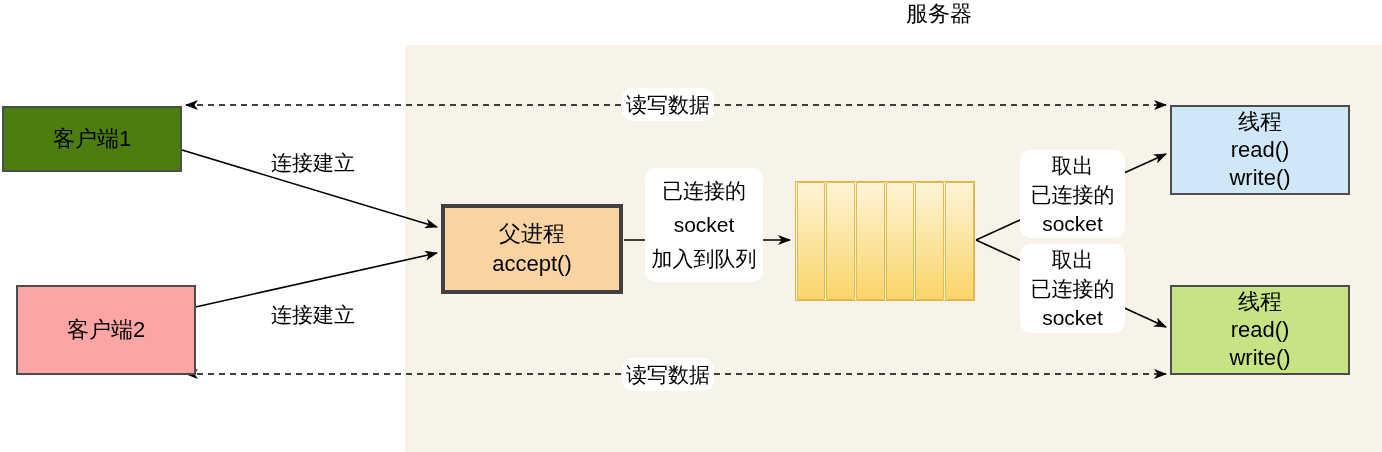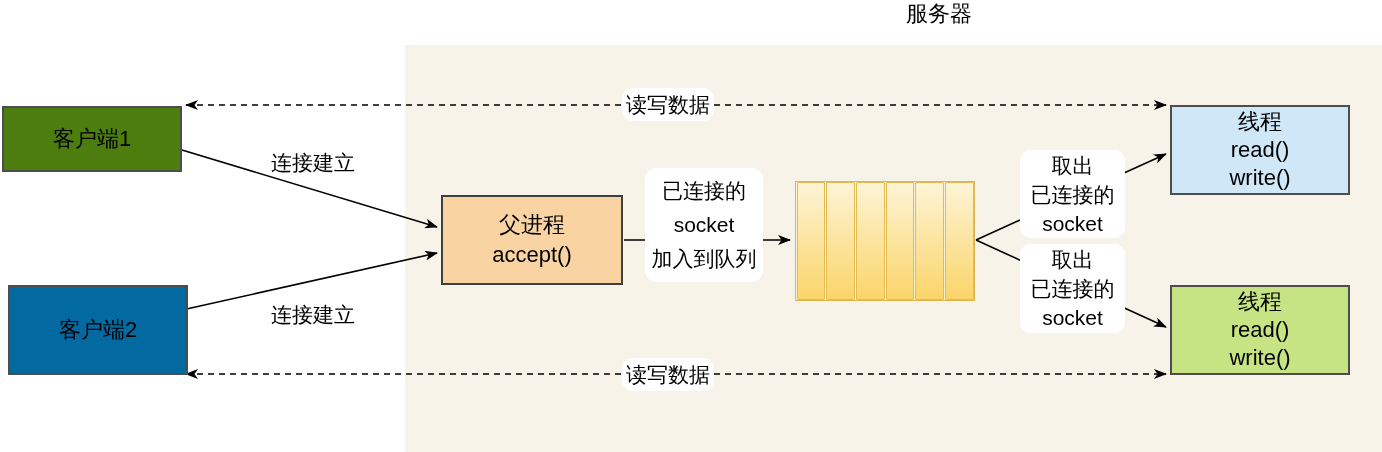--- a/index.html
+++ b/index.html
@@ -10,25 +10,25 @@
 
   .diagram-title{position:absolute;left:772px;top:1px;width:200px;text-align:right;
     font-size:22px;line-height:26px;}
 
   .wires{position:absolute;left:0;top:0;width:1382px;height:452px;pointer-events:none;}
 
   .node{position:absolute;display:flex;flex-direction:column;align-items:center;justify-content:center;
     border:2px solid #4d4d4d;box-sizing:border-box;text-align:center;font-size:22px;}
   .node .ln{display:block;}
   .client1{left:2px;top:106px;width:180px;height:66px;background:#4d7c0f;}
-  .client2{left:8px;top:285px;width:180px;height:90px;background:#0369a1;}
+  .client2{left:16px;top:285px;width:180px;height:90px;background:#fca5a5;}
   .thread1{left:1170px;top:105px;width:180px;height:90px;background:#cfe7f7;line-height:28px;}
   .thread2{left:1170px;top:285px;width:180px;height:90px;background:#c6e483;line-height:28px;}
-  .parent-process{left:441px;top:195px;width:182px;height:90px;background:#f9d4a2;
-    border:2px solid #404040;line-height:30px;}
+  .parent-process{left:441px;top:204px;width:182px;height:90px;background:#f9d4a2;
+    border:4px solid #404040;line-height:30px;}
 
   .queue{position:absolute;left:795px;top:181px;width:180px;height:120px;display:flex;
     border:1px solid #ddb74e;box-sizing:border-box;background:#fdf4d6;}
   .queue-cell{flex:1;border:1px solid #e2bc52;box-sizing:border-box;margin:0 0.5px;
     background:linear-gradient(to bottom,#fdf4d6 0%,#fbd56a 100%);border-radius:1px;}
 
   .edge-label{position:absolute;display:flex;flex-direction:column;align-items:center;
     justify-content:center;text-align:center;font-size:21px;background:#ffffff;border-radius:11px;}
   .lbl-connect1{left:260px;top:147px;width:106px;height:32px;background:transparent;}
   .lbl-connect2{left:260px;top:299px;width:106px;height:32px;background:transparent;}

